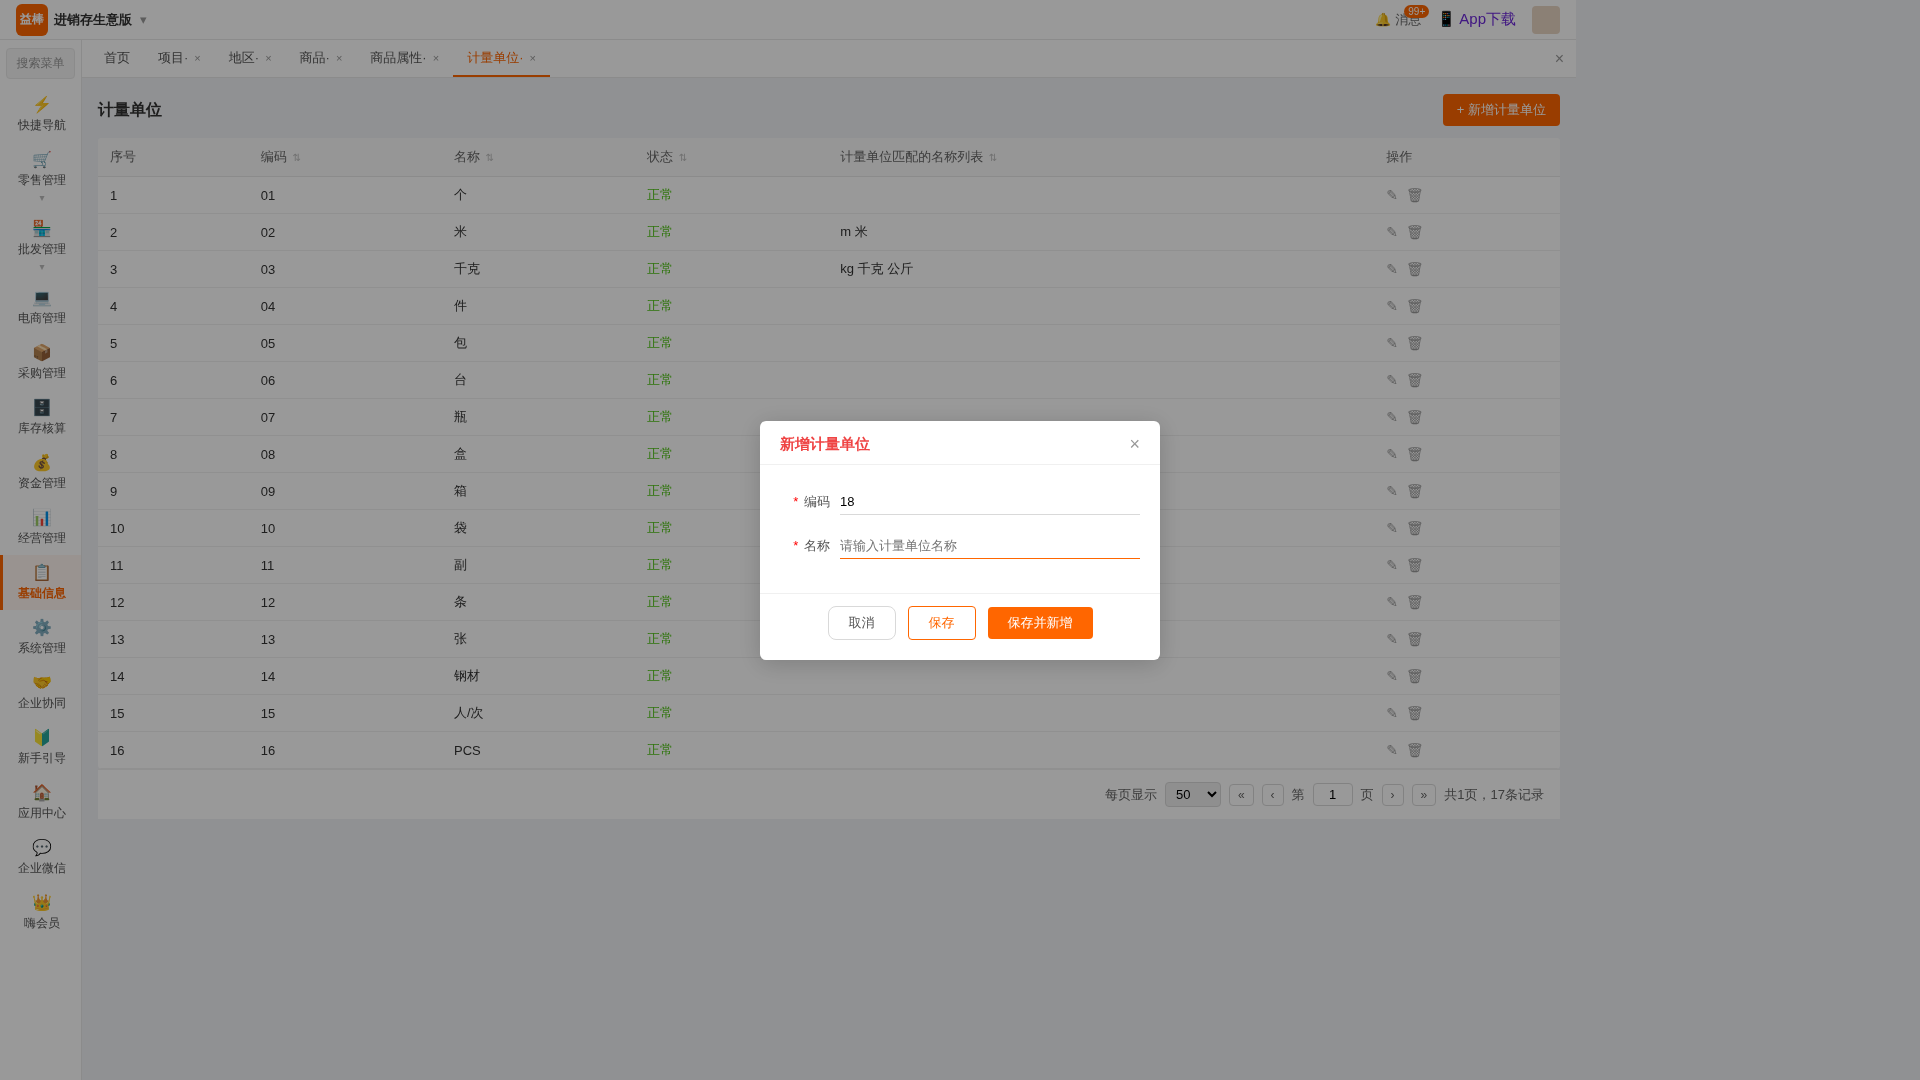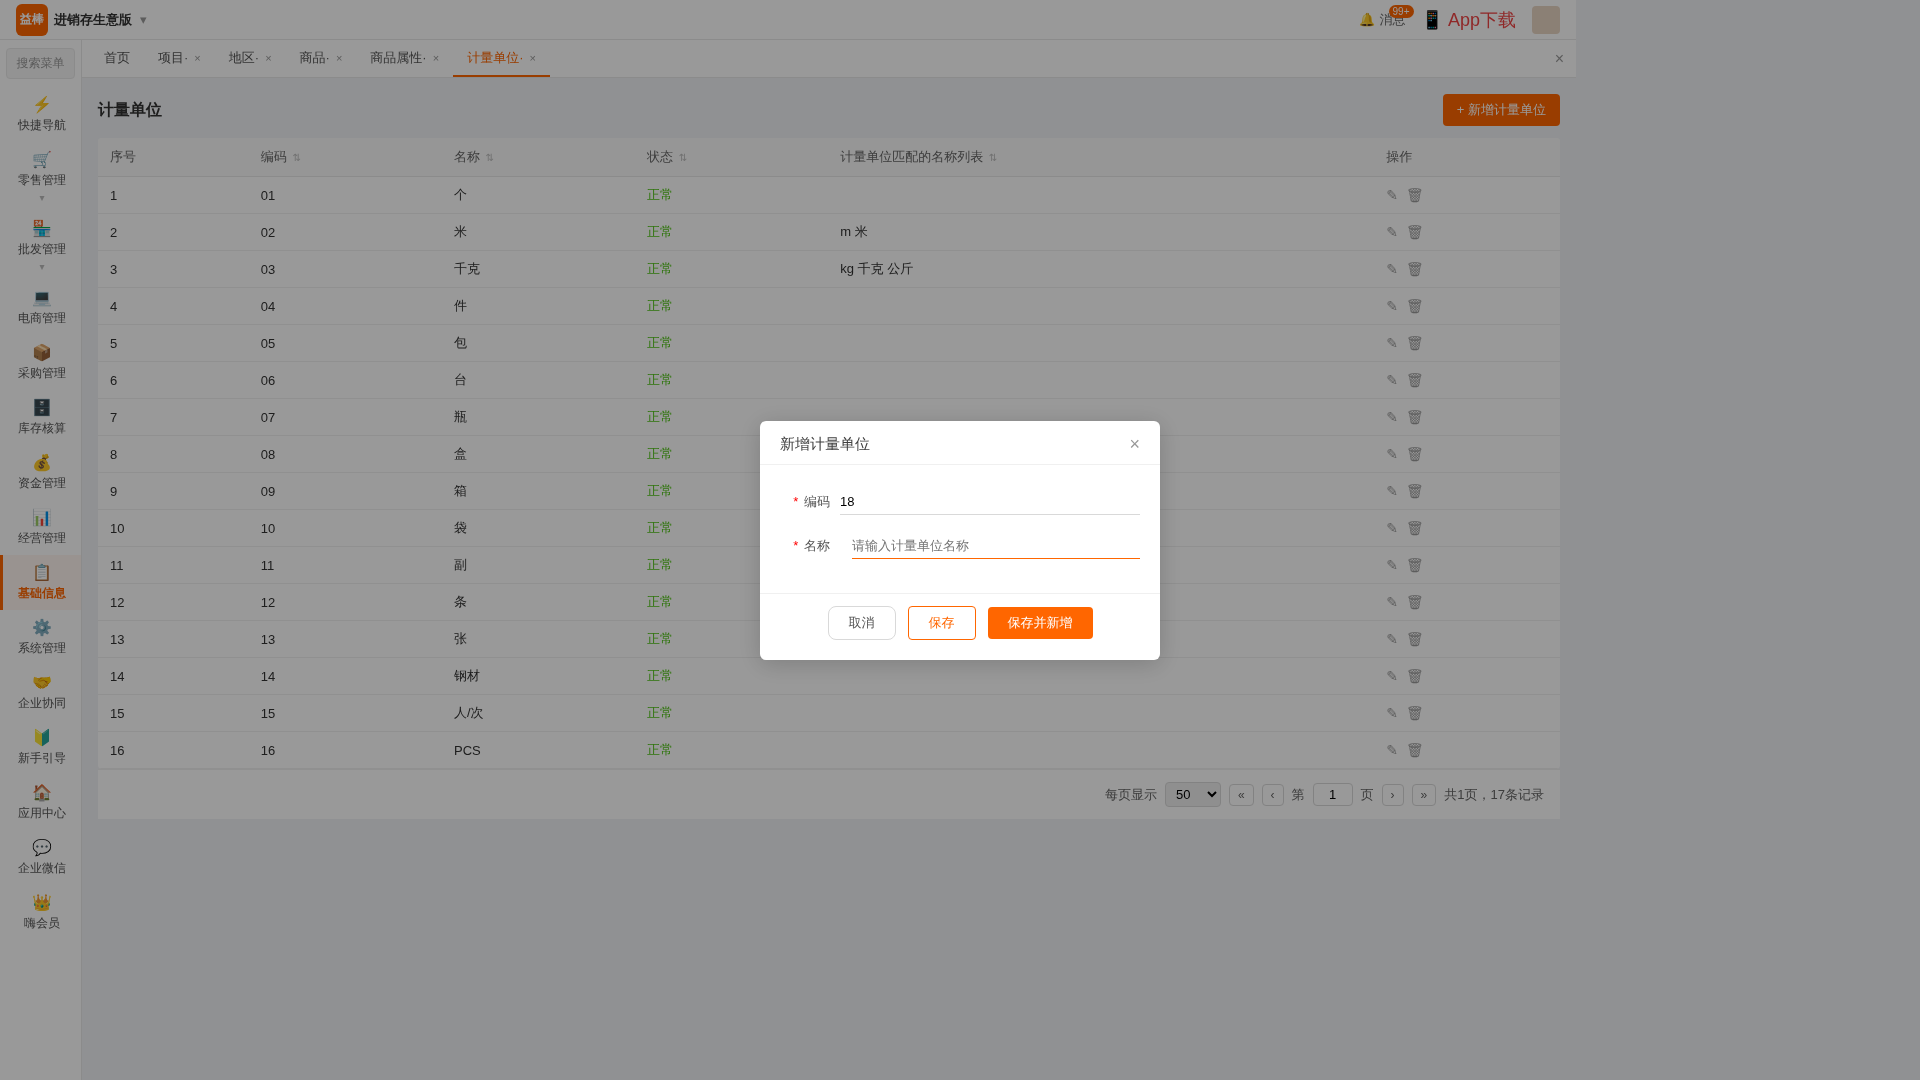--- a/index.html
+++ b/index.html
@@ -8,21 +8,21 @@
     
     .app-wrapper { display: flex; flex-direction: column; height: 1080px; width: 1576px; overflow: hidden; }
     .top-bar { height: 40px; background: #fff; display: flex; align-items: center; padding: 0 16px; border-bottom: 1px solid #e8e8e8; justify-content: space-between; }
     .top-bar-left { display: flex; align-items: center; gap: 8px; }
     .logo-area { display: flex; align-items: center; gap: 6px; }
     .logo-icon { width: 32px; height: 32px; background: #f60; border-radius: 6px; display: flex; align-items: center; justify-content: center; color: #fff; font-weight: bold; font-size: 12px; }
     .logo-text { font-size: 13px; color: #333; font-weight: bold; }
     .top-bar-right { display: flex; align-items: center; gap: 16px; }
     .notification-btn { display: flex; align-items: center; gap: 4px; cursor: pointer; font-size: 13px; color: #666; position: relative; }
     .badge { background: #f60; color: #fff; border-radius: 8px; font-size: 10px; padding: 1px 4px; position: absolute; top: -6px; right: -8px; }
-    .app-download { font-size: 18px; color: #ef4444; cursor: pointer; }
+    .app-download { font-size: 15px; color: #6d28d9; cursor: pointer; }
     .user-avatar { width: 28px; height: 28px; background: #e8d5c4; border-radius: 4px; }
 
     .main-layout { display: flex; flex: 1; overflow: hidden; }
 
     
     .sidebar { width: 82px; background: #fff; border-right: 1px solid #e8e8e8; display: flex; flex-direction: column; overflow-y: auto; }
     .sidebar-search { padding: 8px 6px; }
     .sidebar-search-btn { width: 100%; padding: 6px 4px; border: 1px solid #e8e8e8; border-radius: 4px; background: #f5f5f5; color: #999; font-size: 12px; text-align: center; cursor: pointer; }
     .sidebar-item { padding: 8px 4px; display: flex; flex-direction: column; align-items: center; cursor: pointer; color: #555; font-size: 12px; gap: 3px; border-left: 3px solid transparent; }
     .sidebar-item.active { background: #fff5f0; color: #f60; border-left: 3px solid #f60; font-weight: bold; }
@@ -58,28 +58,28 @@
     
     .pagination-bar { display: flex; align-items: center; justify-content: flex-end; padding: 12px 16px; background: #fff; border-top: 1px solid #f0f0f0; gap: 8px; font-size: 13px; color: #666; }
     .page-size-select { border: 1px solid #d9d9d9; border-radius: 4px; padding: 3px 6px; font-size: 13px; cursor: pointer; }
     .page-nav-btn { border: 1px solid #d9d9d9; border-radius: 4px; padding: 3px 8px; background: #fff; cursor: pointer; color: #666; font-size: 12px; }
     .page-input { border: 1px solid #d9d9d9; border-radius: 4px; padding: 3px 6px; width: 40px; text-align: center; font-size: 13px; }
 
     
     .modal-overlay { position: fixed; top: 0; left: 0; width: 100%; height: 100%; background: rgba(0,0,0,0.4); z-index: 1000; display: flex; align-items: center; justify-content: center; }
     .modal { background: #fff; border-radius: 6px; width: 400px; box-shadow: 0 4px 24px rgba(0,0,0,0.18); }
     .modal-header { display: flex; align-items: center; justify-content: space-between; padding: 14px 20px 10px; border-bottom: 1px solid #f0f0f0; }
-    .modal-title { font-size: 15px; font-weight: normal; color: #404040; }
+    .modal-title { font-size: 15px; font-weight: bold; color: #ef4444; }
     .modal-close { color: #999; font-size: 18px; cursor: pointer; line-height: 1; }
     .modal-body { padding: 24px 20px 16px; }
     .form-row { display: flex; align-items: center; margin-bottom: 18px; }
     .form-label { width: 60px; text-align: right; font-size: 13px; color: #555; padding-right: 10px; flex-shrink: 0; }
     .required-star { color: #f00; margin-right: 2px; }
     .form-input { flex: 1; border: none; border-bottom: 1px solid #d9d9d9; padding: 5px 0; font-size: 13px; outline: none; color: #000000; background: transparent; }
-    .form-input.active-input { border-bottom-color: #f60; margin-left: 12px; }
+    .form-input.active-input { border-bottom-color: #f60; }
     .modal-footer { display: flex; align-items: center; justify-content: center; padding: 12px 20px 20px; gap: 12px; border-top: 1px solid #f0f0f0; }
     .btn-cancel { border: 1px solid #d9d9d9; background: #fff; color: #555; border-radius: 8px; padding: 7px 20px; font-size: 13px; cursor: pointer; }
     .btn-save { border: 1px solid #f60; background: #fff; color: #f60; border-radius: 4px; padding: 7px 20px; font-size: 13px; cursor: pointer; }
     .btn-save-new { border: none; background: #f60; color: #fff; border-radius: 4px; padding: 7px 20px; font-size: 13px; cursor: pointer; }
   </style>
 </head>
 <body>
 
 <div class="app-wrapper">
 

